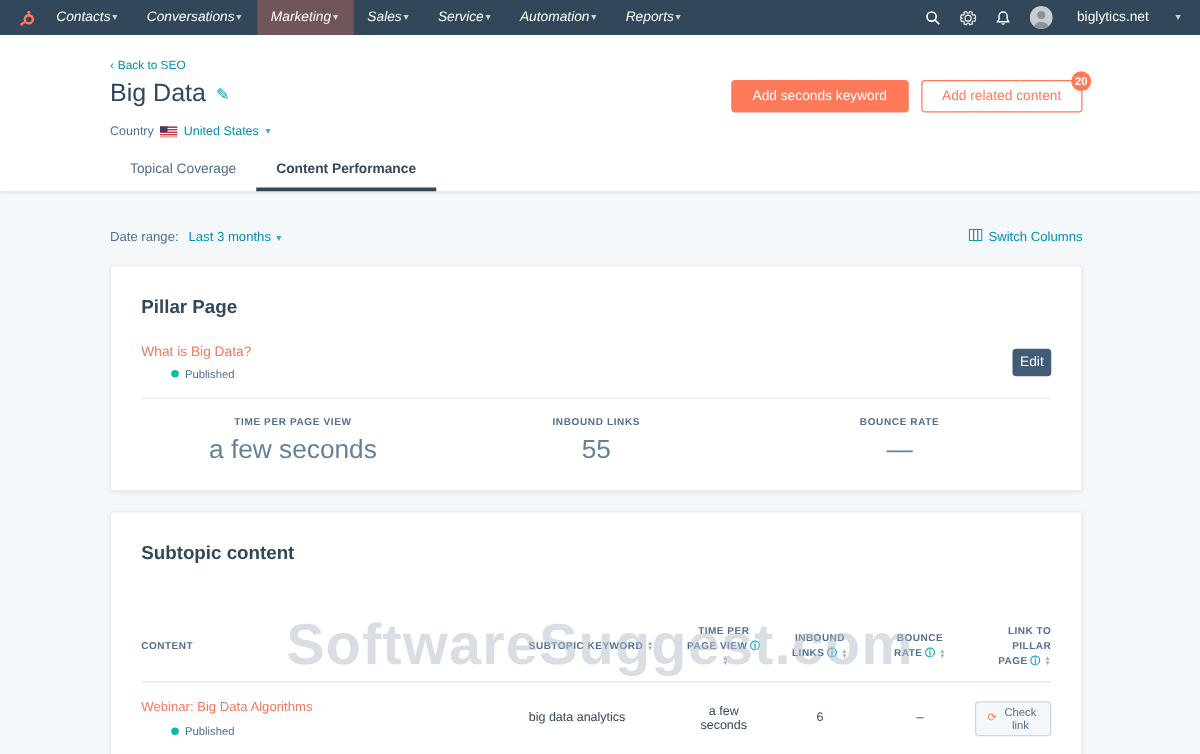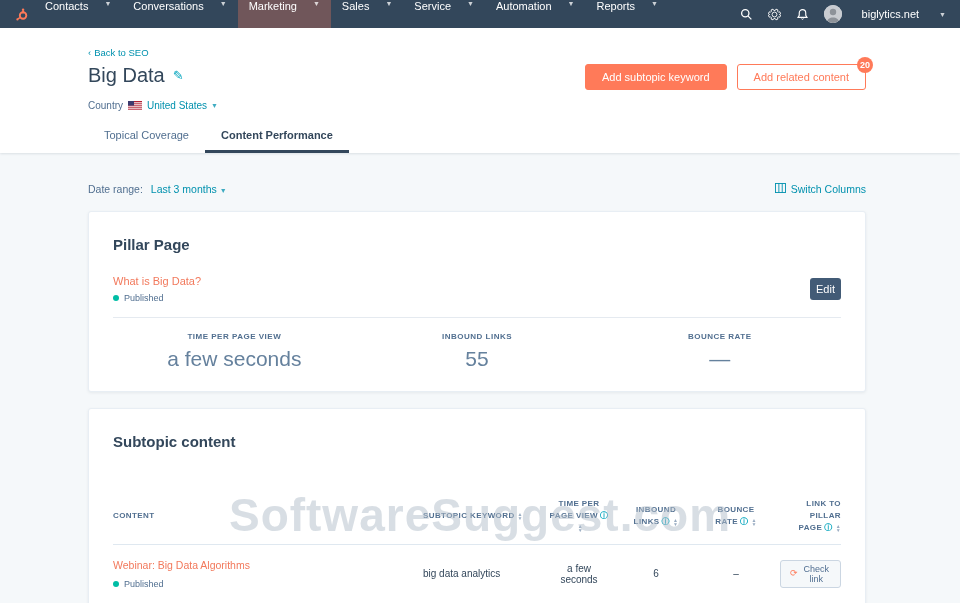--- a/index.html
+++ b/index.html
@@ -10,21 +10,21 @@
     background:#f5f8fa; color:#33475b;
   }
   
   .topnav {
     height:28px; background:#33475b; display:flex; align-items:center;
     color:#fff; font-size:11px; padding:0 8px; position:relative; z-index:20;
   }
   .logo { width:26px; display:flex; align-items:center; justify-content:center; cursor:pointer; }
   .nav-items { display:flex; align-items:stretch; height:28px; }
   .nav-item {
-    display:flex; align-items:flex-start; gap:16px; padding:0 11px; cursor:pointer; white-space:nowrap;
+    display:flex; align-items:center; gap:0; padding:0 11px; cursor:pointer; white-space:nowrap;font-style:italic;
   }
   .nav-item.active { background:rgba(255,122,89,0.30); }
   .caret { font-size:7px; opacity:.75; line-height:1; }
   .nav-spacer { flex:1; }
   .nav-right { display:flex; align-items:center; gap:2px; }
   .icon-btn { width:26px; height:28px; display:flex; align-items:center; justify-content:center; cursor:pointer; }
   .account { display:flex; align-items:center; gap:20px; padding:0 6px; cursor:pointer; }
   .avatar { width:18px; height:18px; border-radius:50%; background:#cfd6dd; overflow:hidden; display:block; }
 
   
@@ -65,21 +65,21 @@
   .switch-cols { color:#0091ae; cursor:pointer; display:inline-flex; align-items:center; gap:5px; }
 
   .card {
     background:#fff; border:1px solid #e8eef4; border-radius:3px;
     box-shadow:0 1px 3px rgba(45,62,80,0.08); padding:20px 24px; margin-bottom:16px;
   }
   .card-heading { font-size:15px; font-weight:bold; color:#33475b; margin:4px 0 22px; }
 
   .pillar-row { display:flex; justify-content:space-between; align-items:center; padding-bottom:14px; border-bottom:1px solid #e5eaf0; }
   .page-link { font-size:11px; color:#f2795c; cursor:pointer; }
-  .status { display:flex; align-items:center; gap:5px; font-size:9px; color:#516f90; margin-top:6px; }
+  .status { display:flex; align-items:center; gap:5px; font-size:9px; color:#516f90; margin-top:6px;margin-left:24px; }
   .dot { width:6px; height:6px; border-radius:50%; background:#00bda5; display:inline-block; }
   .btn-edit {
     background:#425b76; color:#fff; border:none; border-radius:3px; font-size:11px;
     padding:5px 6px; cursor:pointer; font-family:inherit;
   }
   .stats-row { display:flex; margin-top:14px; }
   .stat { flex:1; text-align:center; }
   .stat-label { font-size:8px; font-weight:bold; color:#516f90; letter-spacing:.5px; }
   .stat-value { font-size:21px; color:#65819d; margin-top:6px; font-weight:400; }
 
@@ -189,21 +189,21 @@
     <div class="back-link">
       <span>‹</span>
       <span>Back to SEO</span>
     </div>
     <div class="title-row">
       <div class="page-title">
         <span>Big Data</span>
         <span class="edit-pencil">✎</span>
       </div>
       <div class="action-buttons">
-        <button class="btn-primary">Add subtopic keyword</button>
+        <button class="btn-primary">Add seconds keyword</button>
         <button class="btn-outline">
           <span>Add related content</span>
           <span class="badge">20</span>
         </button>
       </div>
     </div>
     <div class="country-row">
       <span>Country</span>
       <span class="flag">
         <svg width="14" height="9" viewBox="0 0 14 9">

